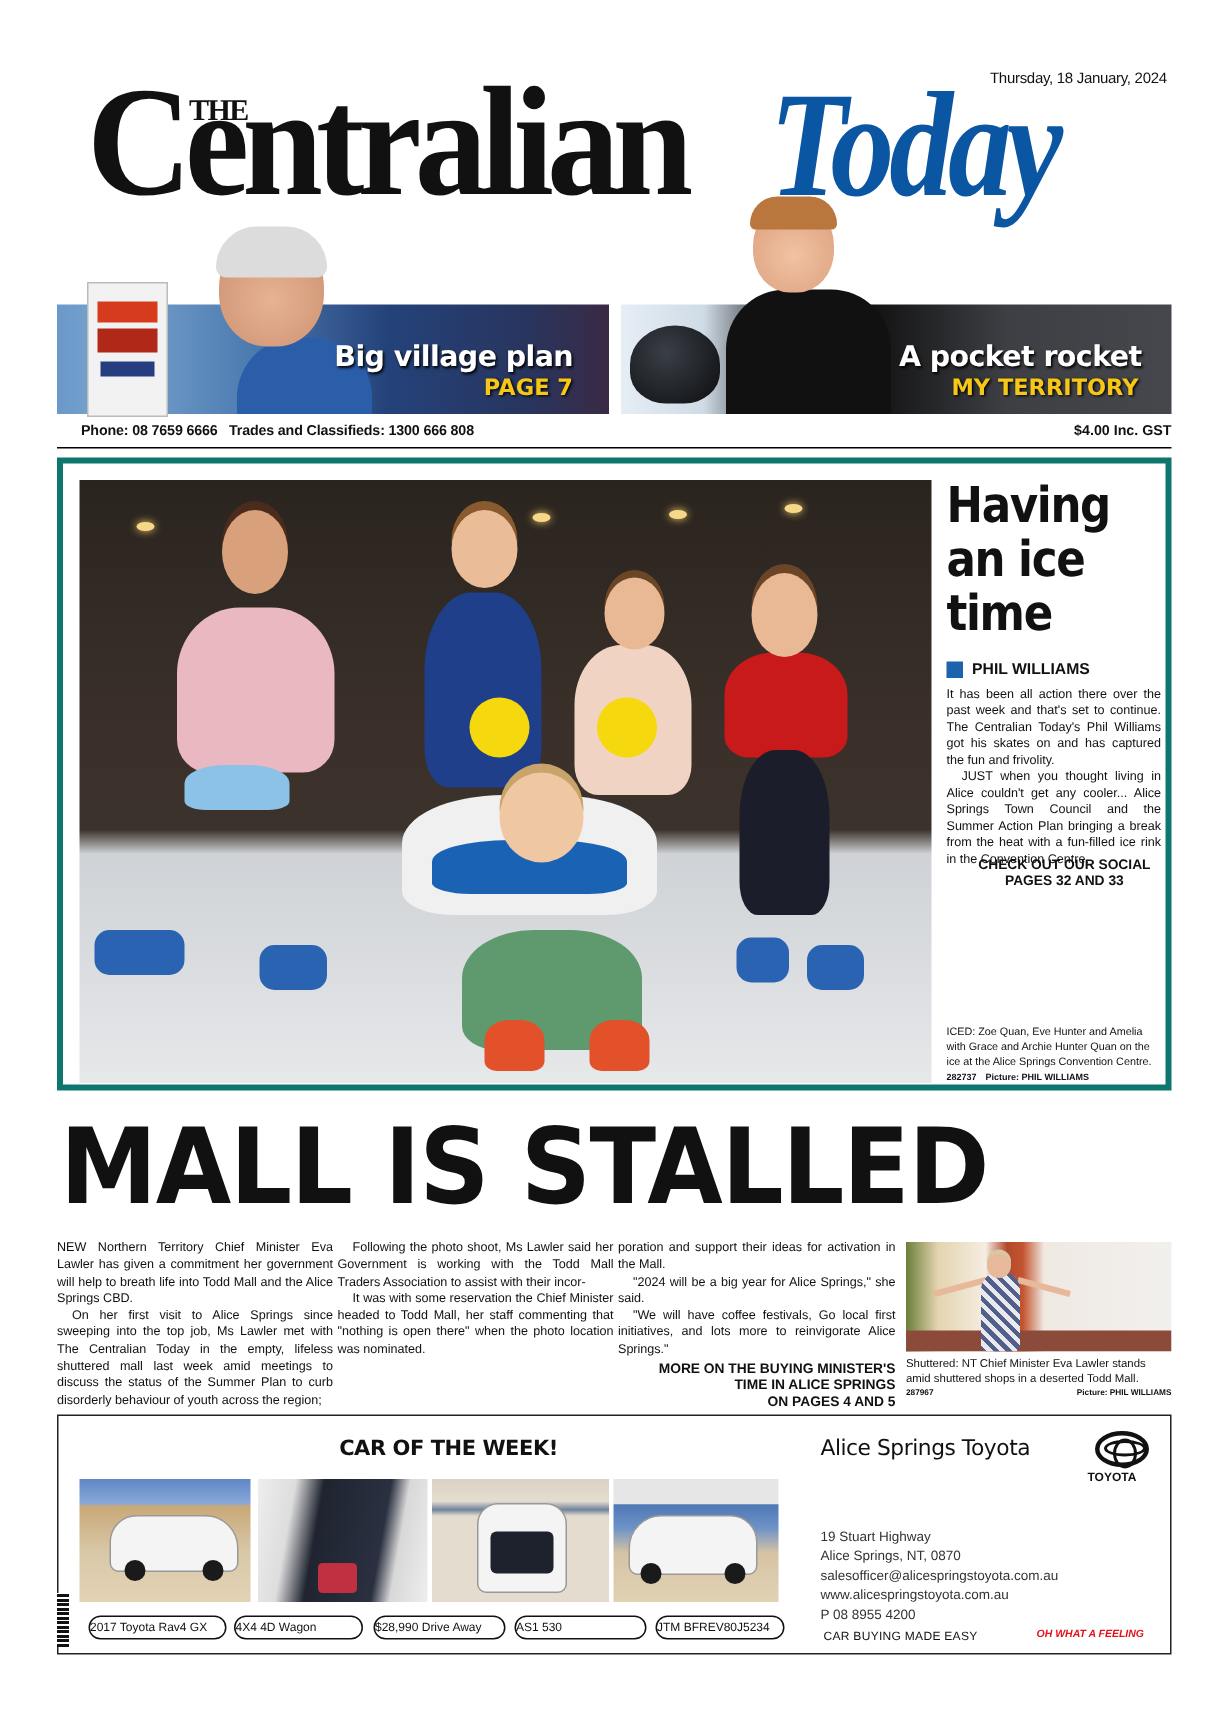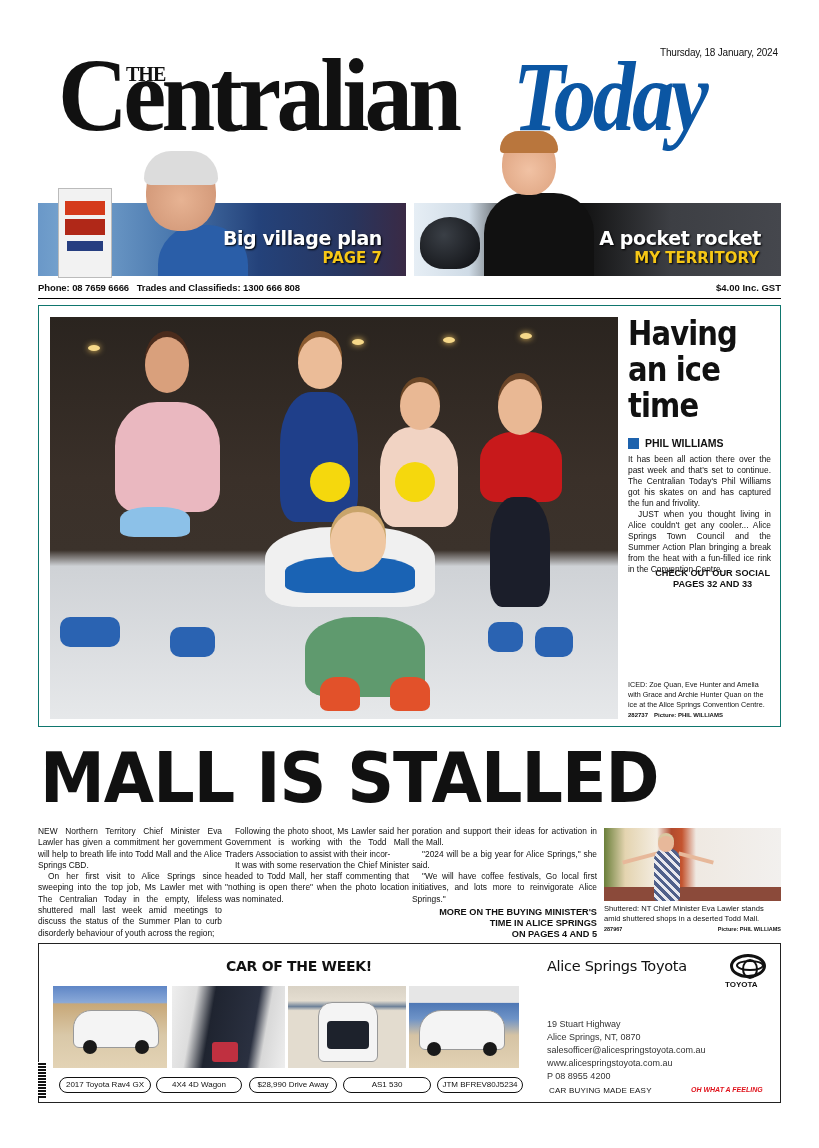--- a/index.html
+++ b/index.html
@@ -32,21 +32,21 @@
   .man-shirt{position:absolute;left:120px;top:22px;width:90px;height:51px;background:#2a5ea8;border-radius:40px 40px 0 0;}
   .woman-head{left:88px;top:-70px;width:54px;height:62px;background:radial-gradient(circle at 50% 60%,#f1c2a4 0,#e2aa88 60%,#d4987a 100%);}
   .woman-hair{left:86px;top:-72px;width:58px;height:22px;background:#b9763d;border-radius:30px 30px 6px 6px;}
   .woman-body{position:absolute;left:70px;top:-10px;width:110px;height:83px;background:#111;border-radius:40px 40px 0 0;}
   .helmet{position:absolute;left:6px;top:14px;width:60px;height:52px;background:radial-gradient(circle at 40% 35%,#3a3f46,#0c0d10);border-radius:50% 50% 40% 40%;}
   
   .infoline{left:38px;top:282px;font-size:9.5px;font-weight:bold;letter-spacing:-0.1px;}
   .price{right:38px;top:282px;font-size:9.5px;font-weight:bold;}
   .rule{left:38px;top:298px;width:743px;height:1px;background:#000;}
   
-  .feature{left:38px;top:305px;width:743px;height:422px;border:1px solid #0f766e;box-sizing:border-box;}
+  .feature{left:38px;top:305px;width:743px;height:422px;border:4px solid #0f766e;box-sizing:border-box;}
   .photo{position:absolute;left:11px;top:11px;width:568px;height:402px;overflow:hidden;
     background:linear-gradient(180deg,#2a241f 0%,#3a3029 40%,#3b322b 58%,#cfd2d6 62%,#e6e8ea 100%);}
   .light{position:absolute;width:12px;height:6px;border-radius:50%;background:#f6d889;box-shadow:0 0 6px #ffd066;}
   .kid{position:absolute;border-radius:40% 40% 20% 20%;}
   .kid-head{position:absolute;border-radius:50%;background:#e9b894;}
   .headline-side{position:absolute;left:589px;top:10px;font-family:"DejaVu Sans",sans-serif;font-weight:bold;font-size:33px;line-height:36px;letter-spacing:-1px;transform:scaleX(0.88);transform-origin:left;width:170px;}
   .byline{position:absolute;left:589px;top:131px;font-weight:bold;font-size:10.5px;display:flex;align-items:center;gap:6px;}
   .byline .sq{width:11px;height:11px;background:#1d62ad;display:inline-block;}
   .side-body{position:absolute;left:589px;top:148px;width:143px;font-size:8.4px;line-height:11px;text-align:justify;}
   .side-body p{margin:0;}
@@ -81,21 +81,21 @@
   .cp1{left:14px;width:114px;background:linear-gradient(180deg,#5f86c6 0,#8aa9d8 20%,#c8a878 22%,#d9c8a8 60%,#e3d3b5 100%);}
   .cp2{left:133px;width:113px;background:linear-gradient(100deg,#eee 0,#ddd 20%,#1f2430 35%,#2a3040 70%,#d8d8d8 80%,#eee 100%);}
   .cp3{left:249px;width:118px;background:linear-gradient(180deg,#d9d2c5 0,#e4ddd0 18%,#70839a 25%,#e3dccf 30%,#e3dccf 100%);}
   .cp4{left:370px;width:110px;background:linear-gradient(180deg,#e6e6e6 0,#e6e6e6 20%,#4f78b5 21%,#6e93c7 40%,#d5c3a4 60%,#e2d2b4 100%);}
   .car{position:absolute;background:#f4f4f4;border:1px solid #999;}
   .cp1 .car{left:20px;top:24px;width:84px;height:36px;border-radius:18px 22px 6px 6px;}
   .cp4 .car{left:10px;top:24px;width:84px;height:38px;border-radius:22px 18px 6px 6px;}
   .cp3 .car{left:30px;top:16px;width:58px;height:58px;border-radius:14px 14px 6px 6px;}
   .cp3 .car::after{content:"";position:absolute;left:8px;top:18px;width:42px;height:28px;background:#1d222c;border-radius:4px;}
   .wheel{position:absolute;width:14px;height:14px;border-radius:50%;background:#1a1a1a;}
-  .pill{position:absolute;top:133px;height:14px;border:1.5px solid #111;border-radius:8px;font-size:8px;line-height:14px;text-align:center;box-sizing:content-box;}
+  .pill{position:absolute;top:133px;height:14px;border:1.5px solid #111;border-radius:8px;font-size:8px;line-height:14px;box-sizing:content-box;}
   .p1{left:20px;width:90px;}
   .p2{left:117px;width:84px;}
   .p3{left:210px;width:86px;}
   .p4{left:304px;width:86px;}
   .p5{left:398px;width:84px;}
   .sidecode{position:absolute;left:-1px;top:118px;width:8px;height:36px;background:repeating-linear-gradient(0deg,#111 0 2px,#fff 2px 3px);}
   .dealer{position:absolute;left:508px;top:14px;font-size:14.5px;font-family:"DejaVu Sans",sans-serif;letter-spacing:-0.3px;}
   .tlogo{position:absolute;left:686px;top:10px;width:46px;text-align:left;}
   .tlogo .emb{width:36px;height:24px;border:3px solid #111;border-radius:50%;margin:0 auto;position:relative;box-sizing:border-box;}
   .tlogo .emb::before{content:"";position:absolute;left:9px;top:2px;width:12px;height:16px;border:2.5px solid #111;border-radius:50%;}
@@ -131,21 +131,21 @@
 <div class="abs promo promo2">
   <div class="promo-bg"></div>
   <div class="helmet"></div>
   <div class="woman-body"></div>
   <div class="face woman-head"></div>
   <div class="face woman-hair"></div>
   <div class="promo-head">A pocket rocket</div>
   <div class="promo-sub">MY TERRITORY</div>
 </div>
 
-<div class="abs infoline" style="white-space:pre;">Phone: 08 7659 6666   Trades and Classifieds: 1300 666 808</div>
+<div class="abs infoline" style="white-space:pre;margin-left:16px;">Phone: 08 7659 6666   Trades and Classifieds: 1300 666 808</div>
 <div class="abs price">$4.00 Inc. GST</div>
 <div class="abs rule"></div>
 
 <div class="abs feature">
   <div class="photo">
     <div class="light" style="left:38px;top:28px;"></div>
     <div class="light" style="left:302px;top:22px;"></div>
     <div class="light" style="left:393px;top:20px;"></div>
     <div class="light" style="left:470px;top:16px;"></div>
 

